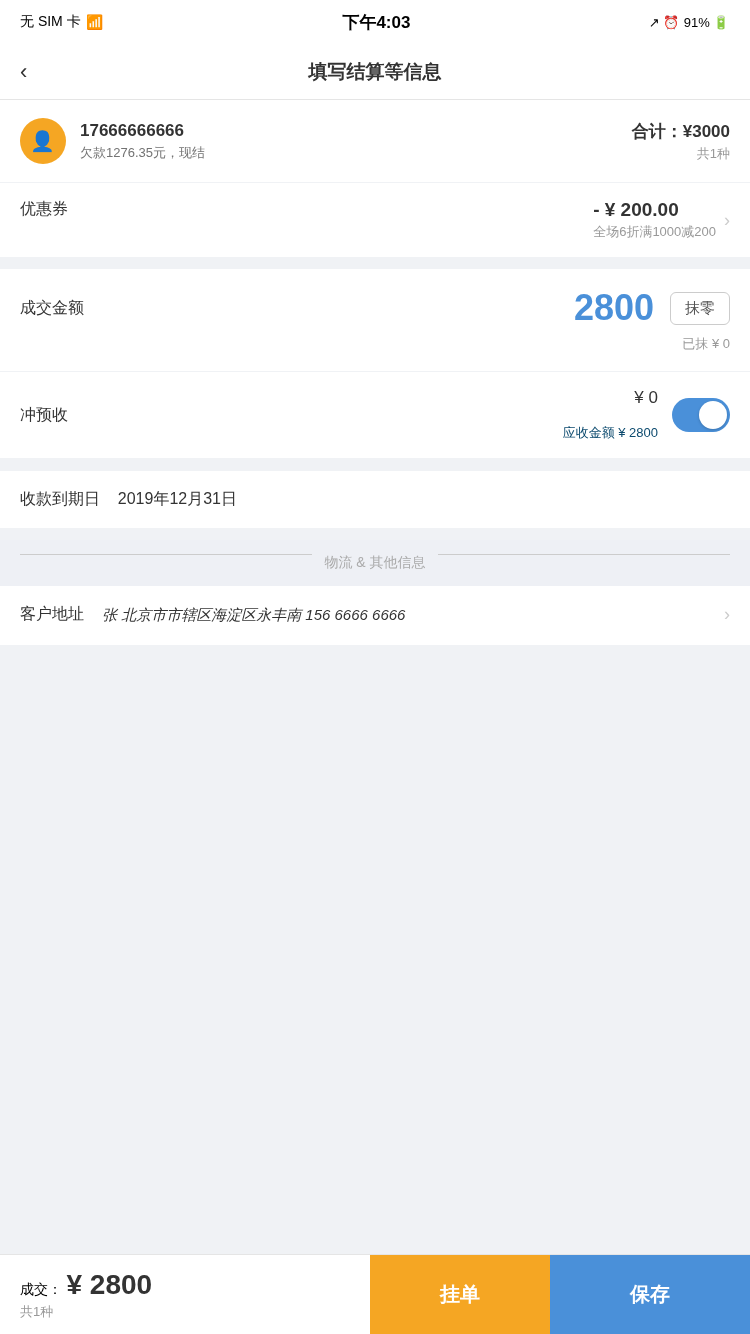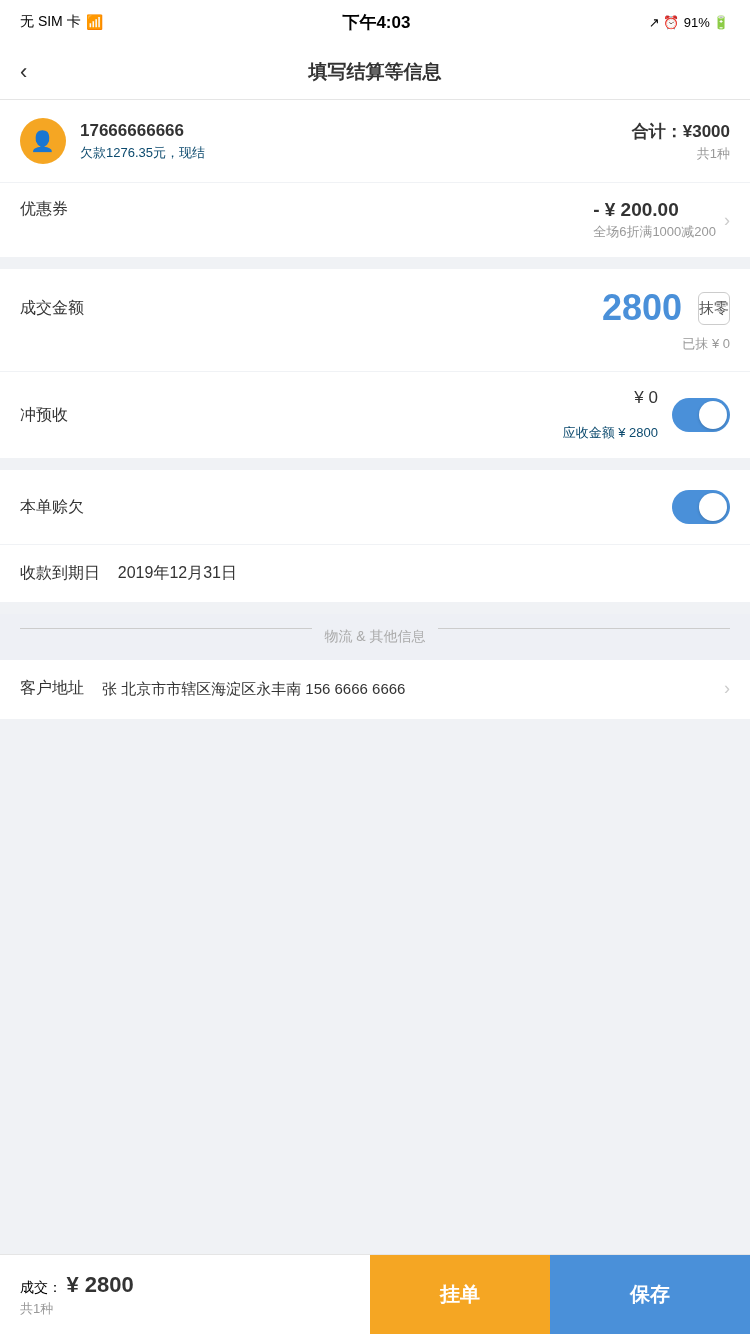--- a/index.html
+++ b/index.html
@@ -73,21 +73,21 @@
     }
     .customer-left { display: flex; align-items: center; gap: 14px; }
     .avatar {
       width: 46px; height: 46px;
       border-radius: 50%;
       background: #f5a623;
       display: flex; align-items: center; justify-content: center;
       color: #fff; font-size: 20px;
     }
     .customer-info .phone { font-size: 17px; font-weight: 600; color: #333; }
-    .customer-info .debt { font-size: 13px; color: #0c4a6e; margin-top: 3px; }
+    .customer-info .debt { font-size: 13px; color: #737373; margin-top: 3px; }
     .customer-right { text-align: right; }
     .customer-right .total-amount { font-size: 17px; font-weight: 700; color: #333; }
     .customer-right .total-count { font-size: 13px; color: #999; margin-top: 2px; }
 
     
     .coupon-row {
       background: #fff;
       padding: 16px 20px;
       display: flex;
       justify-content: space-between;
@@ -107,21 +107,21 @@
       align-items: center;
       justify-content: space-between;
       margin-bottom: 6px;
     }
     .amount-label { font-size: 16px; color: #333; }
     .amount-value-group { display: flex; align-items: center; gap: 16px; }
     .amount-value { font-size: 36px; font-weight: 700; color: #4a90d9; }
     .round-btn {
       border: 1px solid #ccc;
       border-radius: 6px;
-      padding: 6px 0;
+      padding: 6px 14px;
       font-size: 15px;
       color: #555;
       background: #fff;
       cursor: pointer;
     }
     .amount-sub { font-size: 13px; color: #999; text-align: right; }
 
     
     .prepay-row {
       background: #fff;
@@ -196,40 +196,41 @@
       display: flex;
       justify-content: space-between;
     }
     .address-label { font-size: 16px; color: #333; min-width: 70px; }
     .address-value {
       font-size: 15px;
       color: #333;
       flex: 1;
       margin: 0 12px;
       line-height: 1.5;
+      font-style: italic;
     }
     .address-arrow { color: #ccc; font-size: 18px; }
 
     
     .bottom-bar {
       position: fixed;
       bottom: 0; left: 0;
       width: 750px;
       height: 80px;
       background: #fff;
       display: flex;
       align-items: center;
       border-top: 1px solid #e5e5e5;
     }
     .bottom-summary {
       flex: 1;
       padding: 0 20px;
     }
     .bottom-deal { font-size: 14px; color: #000000; }
-    .bottom-amount { font-size: 22px; font-weight: 700; color: #333; }
+    .bottom-amount { font-size: 28px; font-weight: 700; color: #333; }
     .bottom-count { font-size: 13px; color: #999; margin-top: 2px; }
     .btn-hang {
       width: 180px; height: 80px;
       background: #f5a623;
       color: #fff;
       font-size: 20px;
       font-weight: 600;
       display: flex; align-items: center; justify-content: center;
       cursor: pointer;
     }
@@ -316,24 +317,20 @@
         <div class="prepay-sub">应收金额 ¥ 2800</div>
       </div>
       <div class="toggle"></div>
     </div>
   </div>
 </div>
 
 <div class="section-gap"></div>
 
 <div class="section-white">
-  <div class="bad-debt-row">
-    <span class="bad-debt-label">本单赊欠</span>
-    <div class="toggle"></div>
-  </div>
 
   <div class="due-date-row">
     <span class="due-date-text">
       <span>收款到期日</span>
       &nbsp;&nbsp;
       <span>2019年12月31日</span>
     </span>
   </div>
 </div>
 

